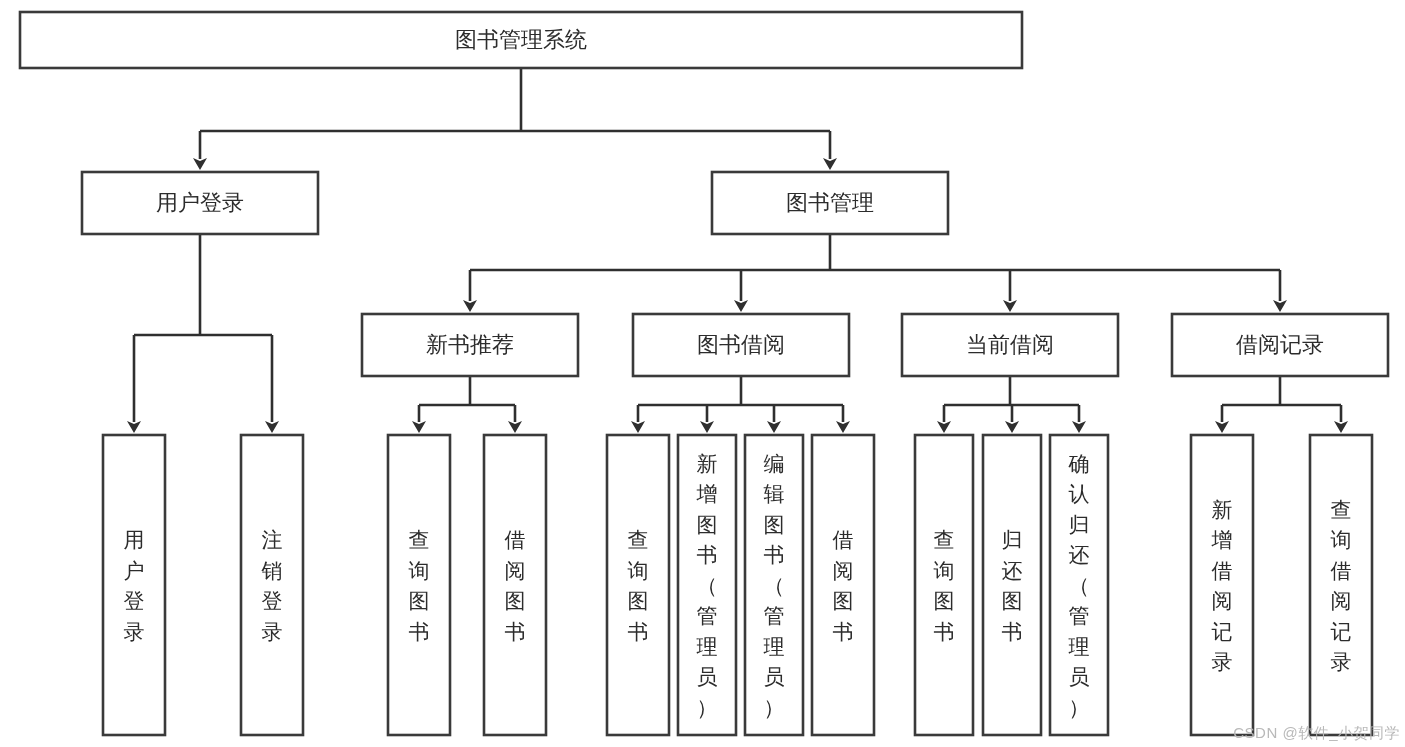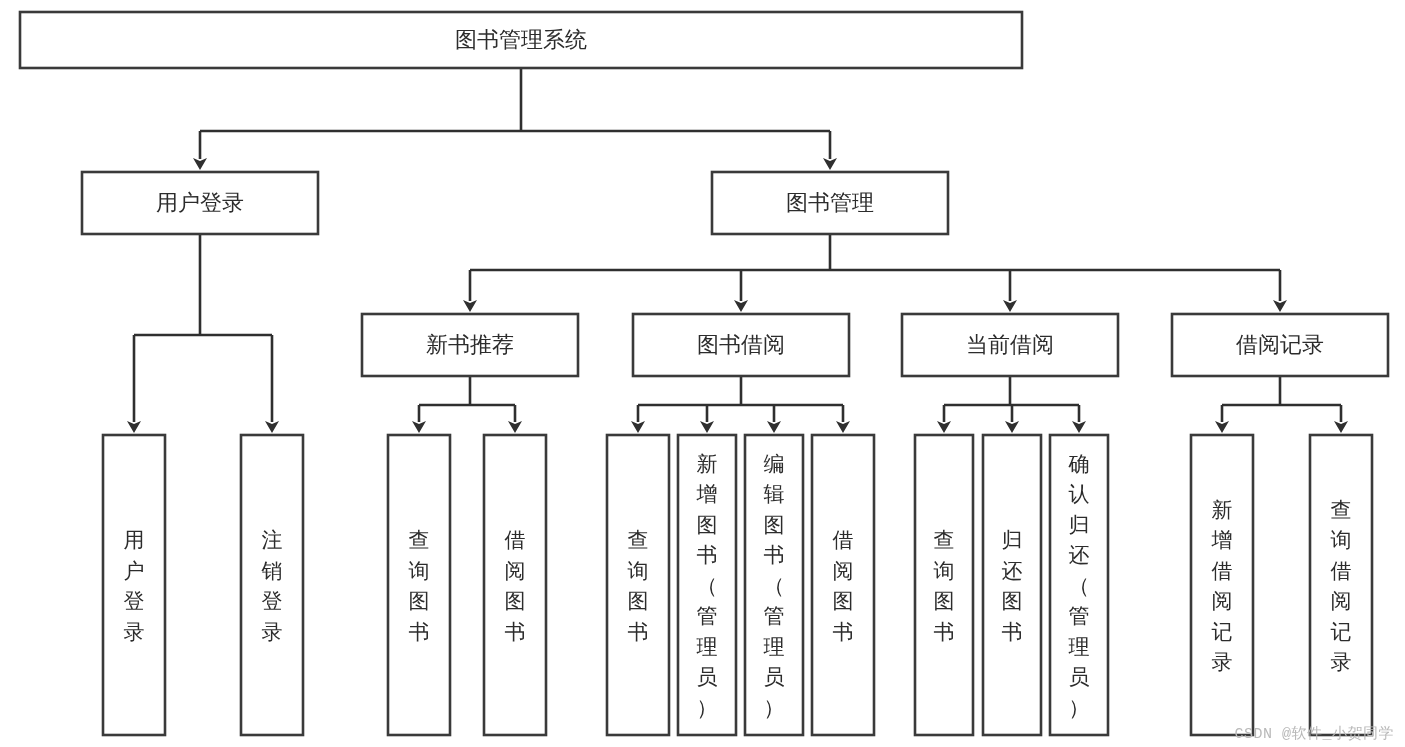--- a/index.html
+++ b/index.html
@@ -49,25 +49,25 @@
     stroke-width: 2.6;
     fill: none;
     stroke-linecap: butt;
   }
   .arrow-head {
     fill: #2f2f2f;
     stroke: none;
   }
   .watermark {
     position: absolute;
-    right: 11px;
+    right: 5px;
     bottom: 4px;
     font-size: 15px;
     color: #b9b9b9;
-    font-family: Liberation Mono, monospace;
+    font-family: Liberation Sans, sans-serif;
     letter-spacing: 0.5px;
     white-space: nowrap;
     pointer-events: none;
   }
 </style>
 </head>
 <body>
 
 <div id="diagram-root">
   <svg class="diagram" viewBox="0 0 1405 747">

